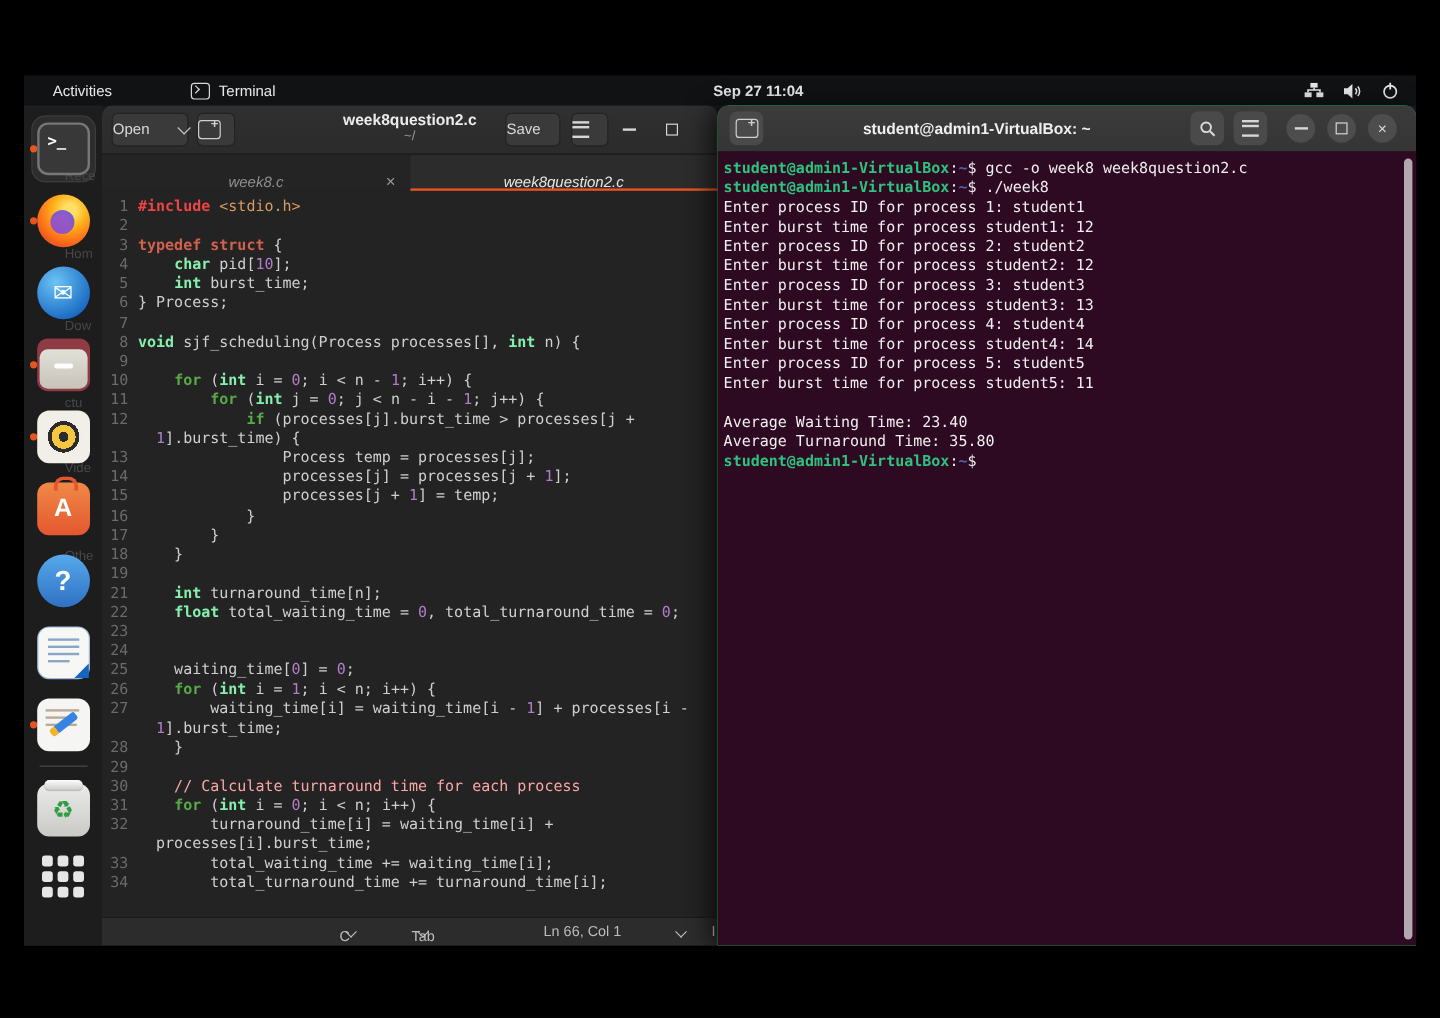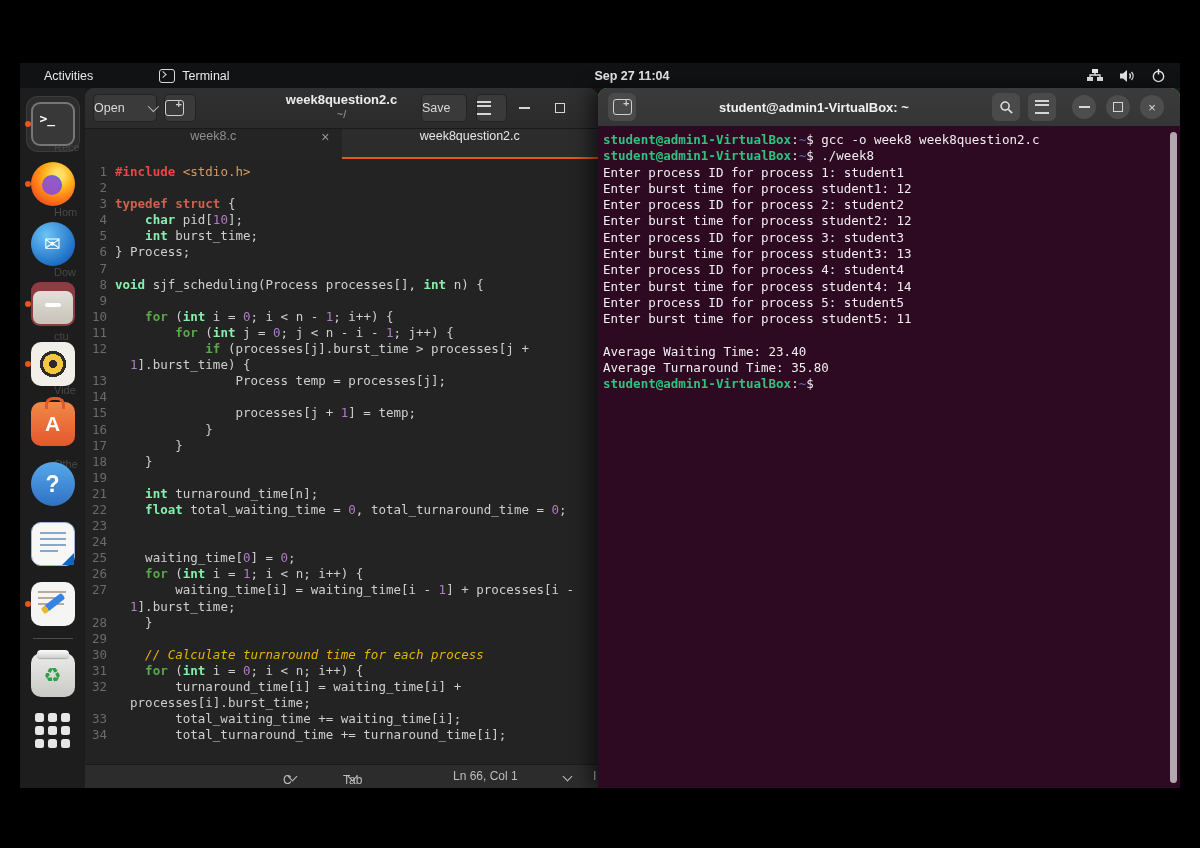--- a/index.html
+++ b/index.html
@@ -71,37 +71,37 @@
   .newdoc::after{content:"+";position:absolute;right:1px;top:-3px;color:#cfcfcf;font-size:11px;font-weight:bold;}
 
   
   .gedit{left:65px;width:513px;background:#232323;border-radius:9px 9px 0 0;overflow:hidden;}
   .g-header{height:40px;background:linear-gradient(#303030,#2b2b2b);position:relative;border-bottom:1px solid #1b1b1b;}
   .g-btn{position:absolute;top:6px;height:28px;background:#3a3a3a;border:1px solid #232323;border-radius:5px;
     color:#d9d9d9;font-size:12.5px;display:flex;align-items:center;justify-content:space-between;box-sizing:border-box;}
   .g-title{position:absolute;left:0;right:0;top:4px;text-align:center;color:#ececec;font-size:13px;font-weight:bold;pointer-events:none;}
   .g-sub{position:absolute;left:0;right:0;top:20px;text-align:center;color:#9a9a9a;font-size:11px;pointer-events:none;}
   .g-tabs{height:30px;background:#242424;display:flex;border-bottom:1px solid #1b1b1b;position:relative;}
-  .g-tab{flex:1;display:flex;align-items:flex-start;justify-content:center;font-size:12.5px;color:#8f8f8f;position:relative;}
+  .g-tab{flex:1;display:flex;align-items:flex-end;justify-content:center;font-size:12.5px;color:#8f8f8f;position:relative;font-style:italic;}
   .g-tab.active{background:#2c2c2c;color:#e6e6e6;}
   .g-tab.active::after{content:"";position:absolute;left:0;right:0;bottom:-1px;height:3px;background:#e95420;}
   .g-tab .tclose{position:absolute;right:12px;color:#9a9a9a;font-size:14px;}
   .code{position:absolute;left:0;right:0;top:71px;bottom:23px;background:#232323;overflow:hidden;
     font-family:"DejaVu Sans Mono",monospace;font-size:12.5px;line-height:16.1px;padding-top:5px;}
   .crow{display:flex;white-space:pre;}
   .lnum{width:22px;flex:0 0 22px;text-align:right;color:#6b6b6b;padding-right:8px;}
   .ctext{color:#cfcfcf;}
   .tk-pp{color:#ef4444;font-weight:bold;}
   .tk-inc{color:#d79a62;}
   .tk-kw{color:#d1604e;font-weight:bold;}
   .tk-type{color:#86efac;font-weight:bold;}
   .tk-ctrl{color:#58a948;font-weight:bold;}
   .tk-num{color:#b07cc6;}
   .tk-txt{color:#cfcfcf;}
-  .tk-cmt{color:#eab308;font-style:italic;}
+  .tk-cmt{color:#fca5a5;}
   .g-status{position:absolute;left:0;right:0;bottom:0;height:23px;background:#2c2c2c;border-top:1px solid #1b1b1b;
     color:#bdbdbd;font-size:12px;}
   .g-status span{position:absolute;top:4px;}
   .schev{display:inline-block;width:6px;height:6px;border-right:1.4px solid #bdbdbd;border-bottom:1.4px solid #bdbdbd;
     transform:rotate(45deg);margin-left:6px;vertical-align:2px;}
 
   
   .termwin{left:578px;width:582px;background:#22c55e;border-radius:9px 9px 0 0;overflow:hidden;
     box-shadow:-8px 0 18px #00000088;}
   .t-header{height:38px;background:linear-gradient(#3b3b3b,#353535);position:relative;border-bottom:1px solid #1b1b1b;
@@ -263,21 +263,21 @@
         <div class="crow"><span class="lnum">5</span><span class="ctext"><span class="tk-txt">    </span><span class="tk-type">int</span><span class="tk-txt"> burst_time;</span></span></div>
         <div class="crow"><span class="lnum">6</span><span class="ctext"><span class="tk-txt">} Process;</span></span></div>
         <div class="crow"><span class="lnum">7</span><span class="ctext">&nbsp;</span></div>
         <div class="crow"><span class="lnum">8</span><span class="ctext"><span class="tk-type">void</span><span class="tk-txt"> sjf_scheduling(Process processes[], </span><span class="tk-type">int</span><span class="tk-txt"> n) {</span></span></div>
         <div class="crow"><span class="lnum">9</span><span class="ctext">&nbsp;</span></div>
         <div class="crow"><span class="lnum">10</span><span class="ctext"><span class="tk-txt">    </span><span class="tk-ctrl">for</span><span class="tk-txt"> (</span><span class="tk-type">int</span><span class="tk-txt"> i = </span><span class="tk-num">0</span><span class="tk-txt">; i &lt; n - </span><span class="tk-num">1</span><span class="tk-txt">; i++) {</span></span></div>
         <div class="crow"><span class="lnum">11</span><span class="ctext"><span class="tk-txt">        </span><span class="tk-ctrl">for</span><span class="tk-txt"> (</span><span class="tk-type">int</span><span class="tk-txt"> j = </span><span class="tk-num">0</span><span class="tk-txt">; j &lt; n - i - </span><span class="tk-num">1</span><span class="tk-txt">; j++) {</span></span></div>
         <div class="crow"><span class="lnum">12</span><span class="ctext"><span class="tk-txt">            </span><span class="tk-ctrl">if</span><span class="tk-txt"> (processes[j].burst_time &gt; processes[j +</span></span></div>
         <div class="crow"><span class="lnum"></span><span class="ctext"><span class="tk-txt">  </span><span class="tk-num">1</span><span class="tk-txt">].burst_time) {</span></span></div>
         <div class="crow"><span class="lnum">13</span><span class="ctext"><span class="tk-txt">                Process temp = processes[j];</span></span></div>
-        <div class="crow"><span class="lnum">14</span></div>
+        <div class="crow"><span class="lnum">14</span><span class="ctext"><span class="tk-txt">                processes[j] = processes[j + </span><span class="tk-num">1</span><span class="tk-txt">];</span></span></div>
         <div class="crow"><span class="lnum">15</span><span class="ctext"><span class="tk-txt">                processes[j + </span><span class="tk-num">1</span><span class="tk-txt">] = temp;</span></span></div>
         <div class="crow"><span class="lnum">16</span><span class="ctext"><span class="tk-txt">            }</span></span></div>
         <div class="crow"><span class="lnum">17</span><span class="ctext"><span class="tk-txt">        }</span></span></div>
         <div class="crow"><span class="lnum">18</span><span class="ctext"><span class="tk-txt">    }</span></span></div>
         <div class="crow"><span class="lnum">19</span><span class="ctext">&nbsp;</span></div>
         <div class="crow"><span class="lnum">21</span><span class="ctext"><span class="tk-txt">    </span><span class="tk-type">int</span><span class="tk-txt"> turnaround_time[n];</span></span></div>
         <div class="crow"><span class="lnum">22</span><span class="ctext"><span class="tk-txt">    </span><span class="tk-type">float</span><span class="tk-txt"> total_waiting_time = </span><span class="tk-num">0</span><span class="tk-txt">, total_turnaround_time = </span><span class="tk-num">0</span><span class="tk-txt">;</span></span></div>
         <div class="crow"><span class="lnum">23</span><span class="ctext">&nbsp;</span></div>
         <div class="crow"><span class="lnum">24</span><span class="ctext">&nbsp;</span></div>
         <div class="crow"><span class="lnum">25</span><span class="ctext"><span class="tk-txt">    waiting_time[</span><span class="tk-num">0</span><span class="tk-txt">] = </span><span class="tk-num">0</span><span class="tk-txt">;</span></span></div>

